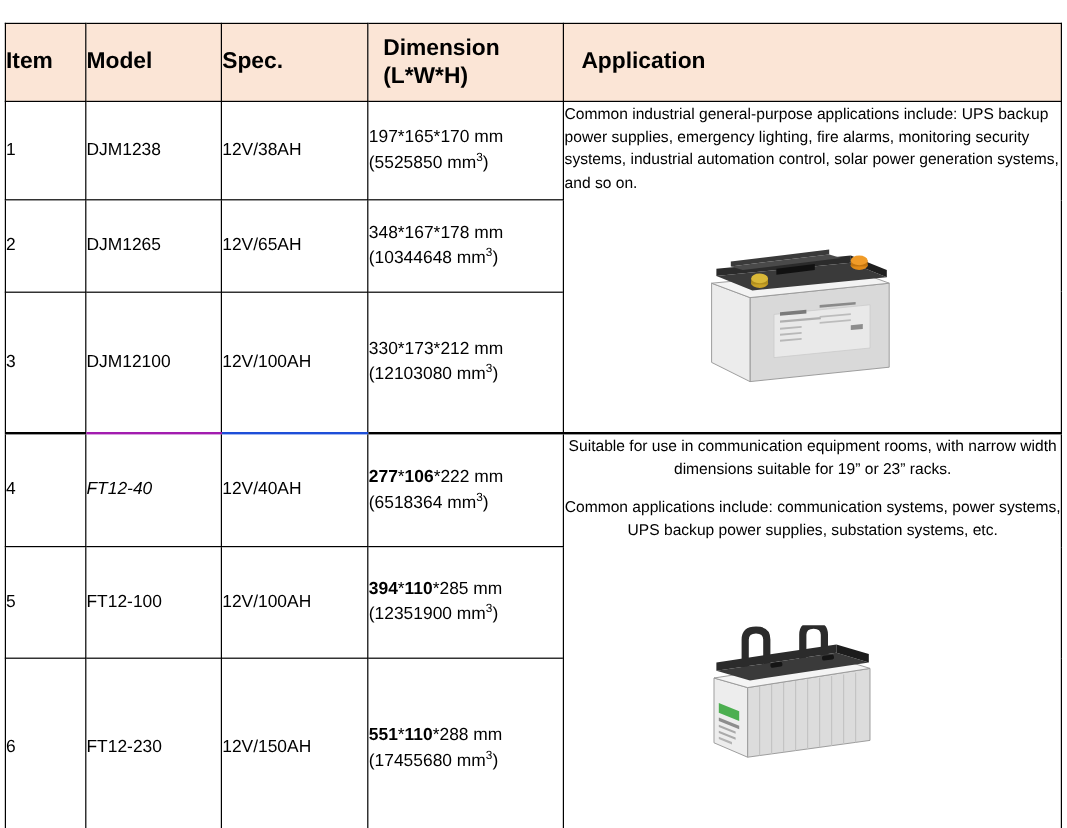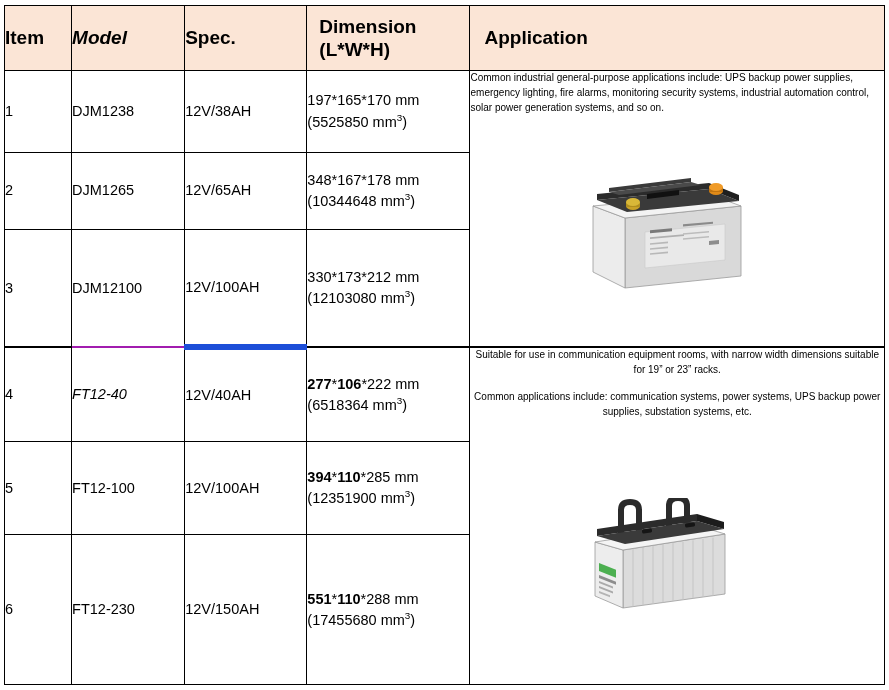--- a/index.html
+++ b/index.html
@@ -11,21 +11,21 @@
     width: 889px;
     height: 690px;
     font-family: "Liberation Sans", sans-serif;
     color: #000000;
     overflow: hidden;
   }
 
   .table-wrap {
     position: absolute;
     left: 4px;
-    top: 5px;
+    top: 19px;
     width: 881px;
     height: 484px;
   }
 
   table.spec-table {
     border-collapse: collapse;
     table-layout: fixed;
     width: 881px;
     height: 680px;
   }
@@ -47,21 +47,21 @@
     line-height: 1.22;
     padding: 8px 0 8px 10px;
     height: 64px;
     vertical-align: middle;
   }
   thead th.col-dim { padding-left: 12px; }
   thead th.col-app { padding-left: 14px; }
 
   
   .col-item  { width: 67px; }
-  .col-model { width: 113px; font-style: italic; }
+  .col-model { width: 113px; }
   .col-spec  { width: 122px; }
   .col-dim   { width: 163px; }
   .col-app   { width: 414px; }
 
   
   tbody td {
     font-size: 14.5px;
     line-height: 1.45;
   }
   td.c-item  { padding-left: 10px; }
@@ -78,21 +78,21 @@
   td.c-app {
     padding: 10px 16px 8px 14px;
     vertical-align: top;
   }
   .app-inner {
     display: flex;
     flex-direction: column;
     height: 100%;
   }
   .app-text {
-    font-size: 10px;
+    font-size: 13px;
     line-height: 1.48;
     margin: 0 0 10px 0;
   }
   .app-text.p2 { margin-top: 2px; }
   .app-figure {
     flex: 1 1 auto;
     display: flex;
     align-items: center;
     justify-content: center;
     min-height: 0;
@@ -196,21 +196,21 @@
         <td class="c-spec">12V/100AH</td>
         <td class="c-dim">
           <div class="dim-line1"><span>330*173*212 mm</span></div>
           <div class="dim-line2"><span>(12103080 mm</span><sup>3</sup><span>)</span></div>
         </td>
       </tr>
 
       <tr style="height:92px;">
         <td class="c-item" style="border-top:2px solid #000;">4</td>
         <td class="c-model" style="border-top:2px solid #a21caf;font-style:italic;">FT12-40</td>
-        <td class="c-spec" style="border-top:6px solid #1d4ed8;">12V/40AH</td>
+        <td class="c-spec" style="border-top:2px solid #1d4ed8;">12V/40AH</td>
         <td class="c-dim" style="border-top:2px solid #000;">
           <div class="dim-line1"><span class="dim-b">277</span><span>*</span><span class="dim-b">106</span><span>*</span><span>222 mm</span></div>
           <div class="dim-line2"><span>(6518364 mm</span><sup>3</sup><span>)</span></div>
         </td>
         <td class="c-app" rowspan="3" style="border-top:2px solid #000;text-align:center;">
           <div class="app-inner">
             <p class="app-text">Suitable for use in communication equipment rooms, with narrow width dimensions suitable for 19” or 23” racks.</p>
             <p class="app-text p2">Common applications include: communication systems, power systems, UPS backup power supplies, substation systems, etc.</p>
             <div class="app-figure fig2">
               <svg class="batt" width="170" height="118" viewBox="0 0 170 118">

